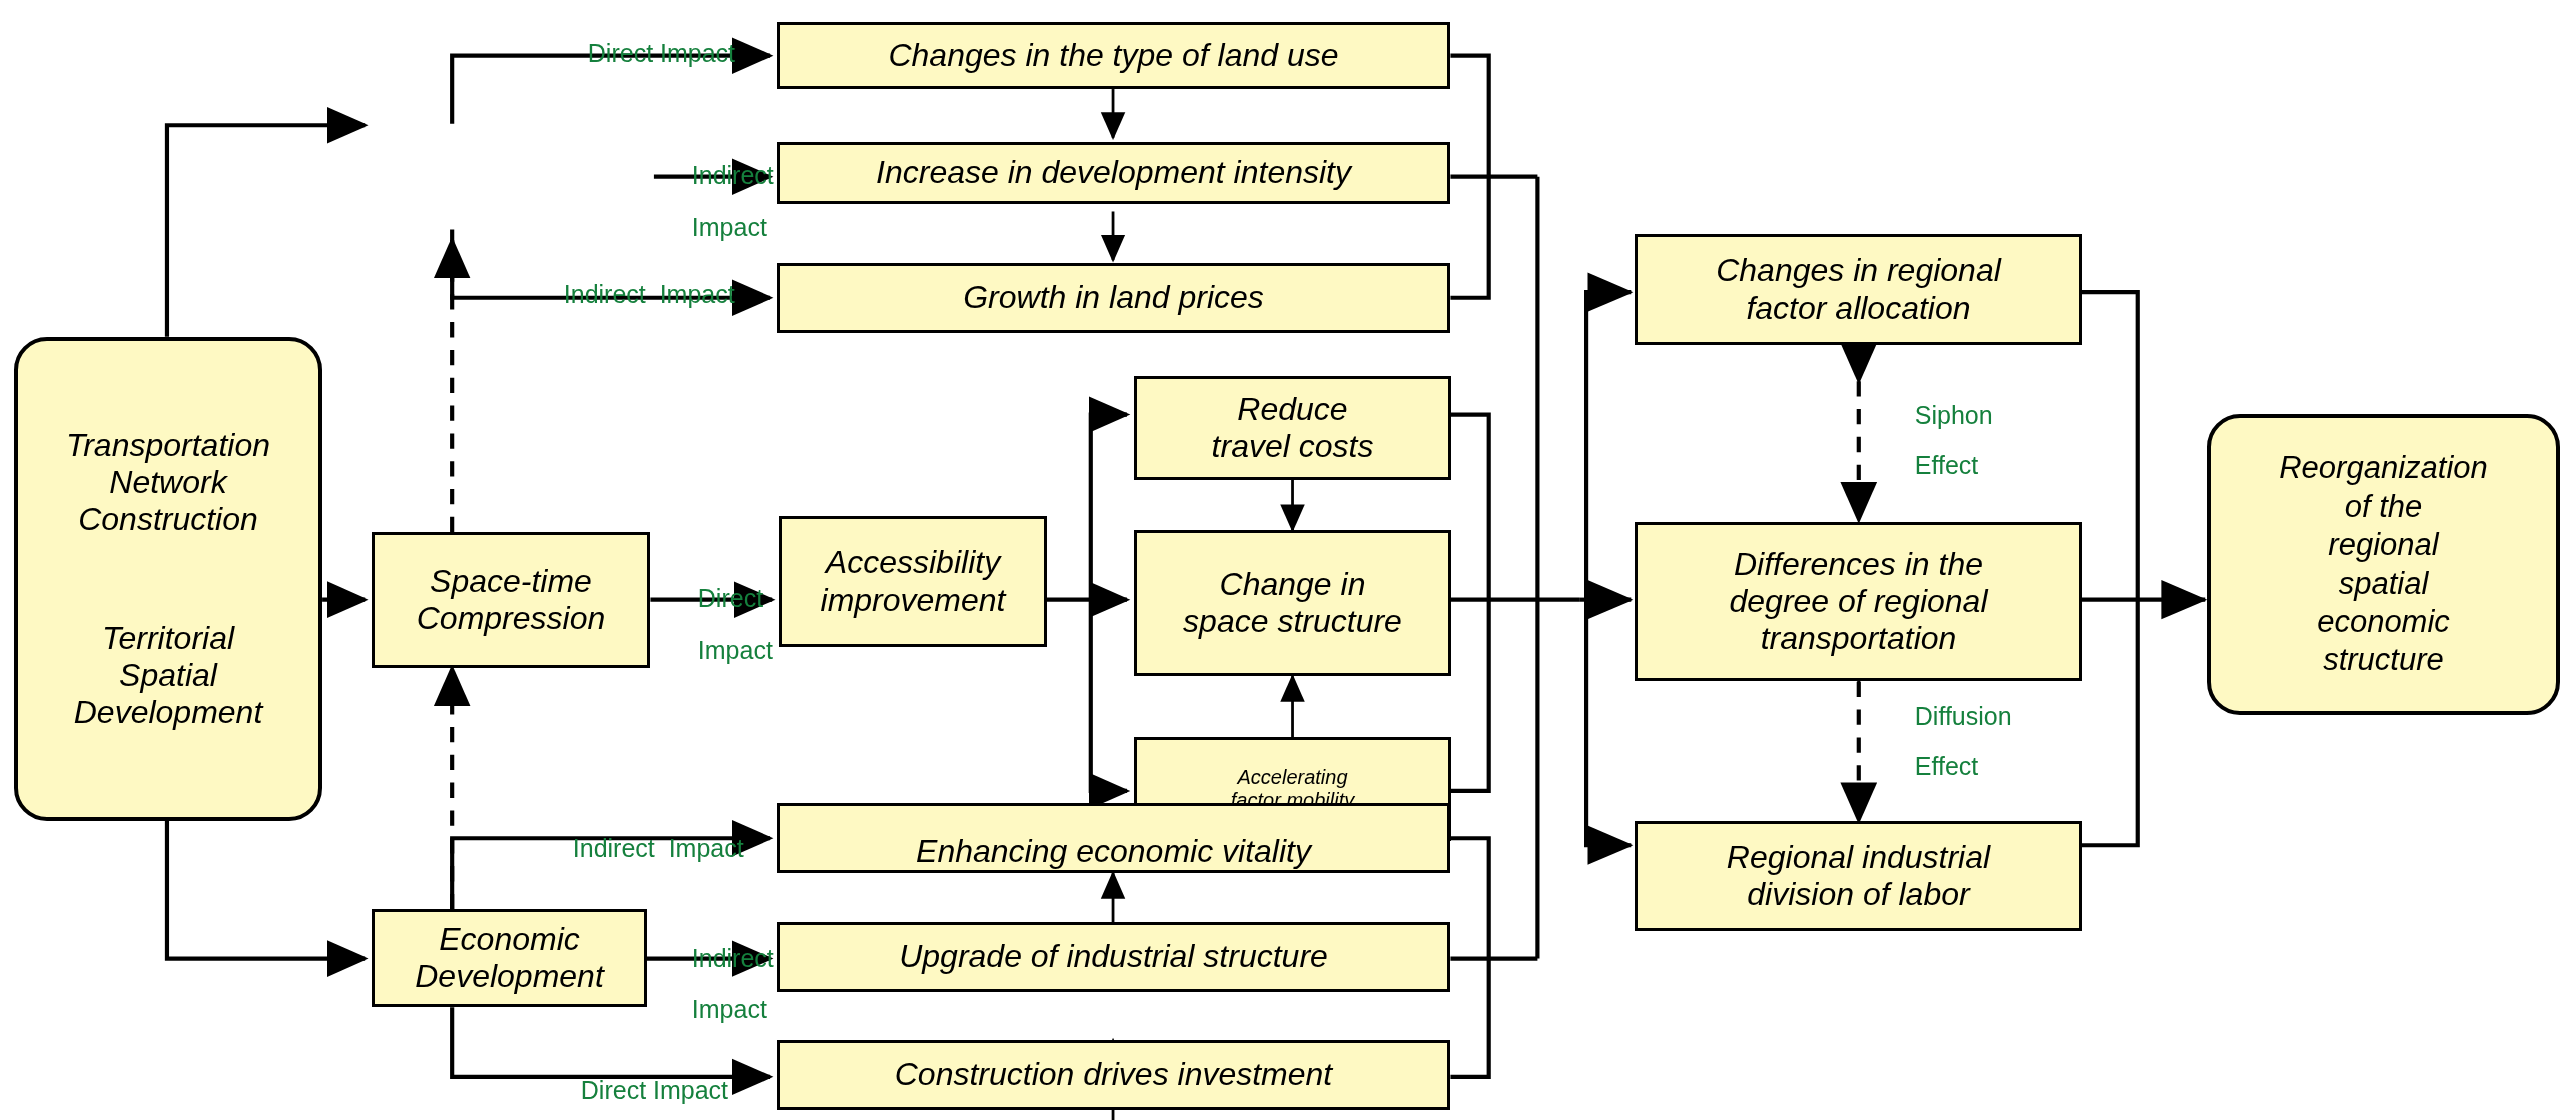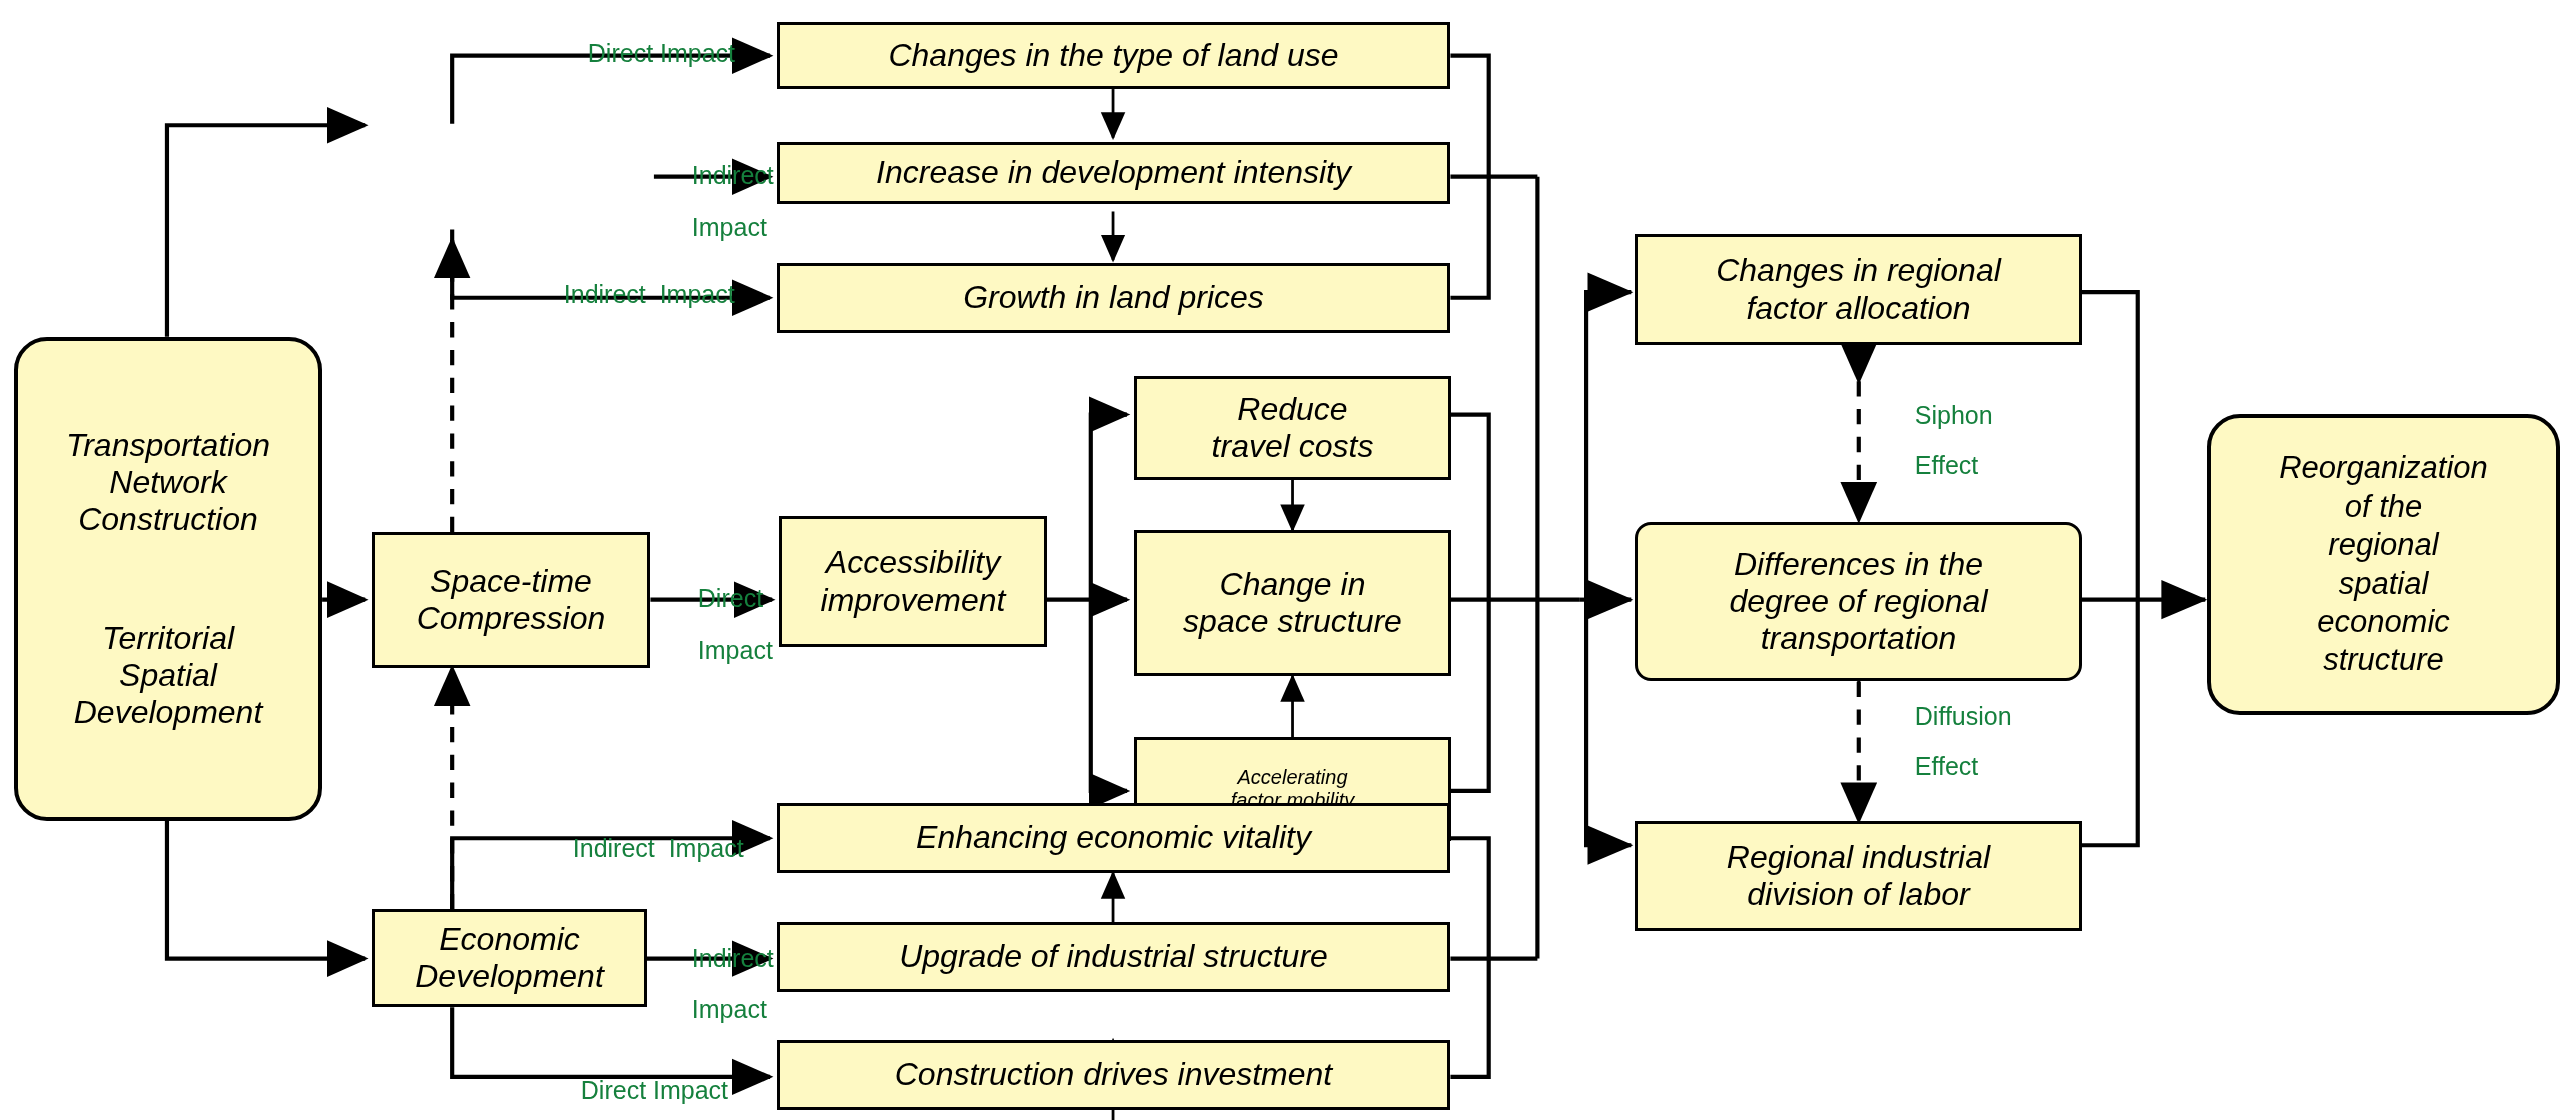--- a/index.html
+++ b/index.html
@@ -134,38 +134,38 @@
   <div class="node" style="left:1134px;top:530px;width:317px;height:146px;font-size:32px;">
     <span style="white-space:pre-line;">Change in
 space structure</span>
   </div>
 
   <div class="node" style="left:1134px;top:737px;width:317px;height:104px;font-size:20px;">
     <span style="white-space:pre-line;">Accelerating
 factor mobility</span>
   </div>
 
-  <div class="node" style="left:777px;top:803px;width:673px;height:70px;font-size:32px;">
+  <div class="node" style="left:777px;top:803px;width:673px;height:70px;font-size:32px;align-items:flex-end;">
     <span>Enhancing economic vitality</span>
   </div>
 
   <div class="node" style="left:777px;top:922px;width:673px;height:70px;font-size:32px;">
     <span>Upgrade of industrial structure</span>
   </div>
 
   <div class="node" style="left:777px;top:1040px;width:673px;height:70px;font-size:32px;">
     <span>Construction drives investment</span>
   </div>
 
   <div class="node" style="left:1635px;top:234px;width:447px;height:111px;font-size:32px;">
     <span style="white-space:pre-line;">Changes in regional
 factor allocation</span>
   </div>
 
-  <div class="node" style="left:1635px;top:522px;width:447px;height:159px;font-size:32px;border-radius:16px;">
+  <div class="node" style="left:1635px;top:522px;width:447px;height:159px;font-size:32px;">
     <span style="white-space:pre-line;">Differences in the
 degree of regional
 transportation</span>
   </div>
 
   <div class="node" style="left:1635px;top:821px;width:447px;height:110px;font-size:32px;">
     <span style="white-space:pre-line;">Regional industrial
 division of labor</span>
   </div>
 

